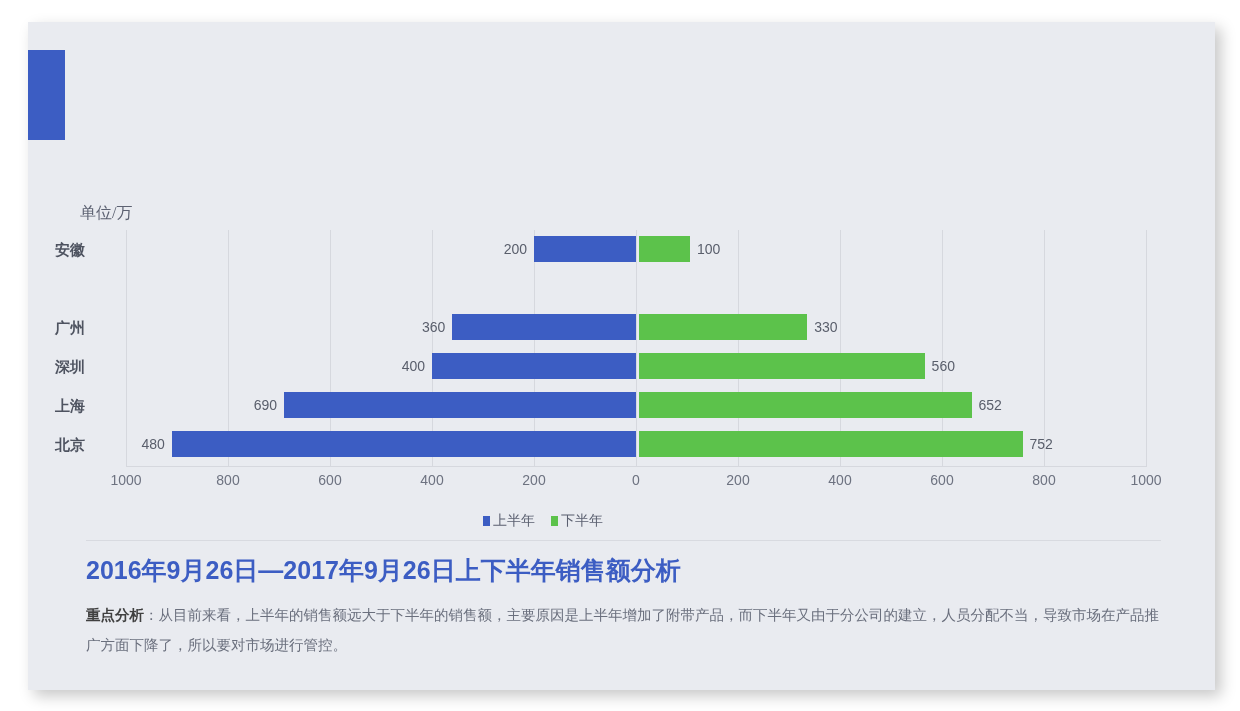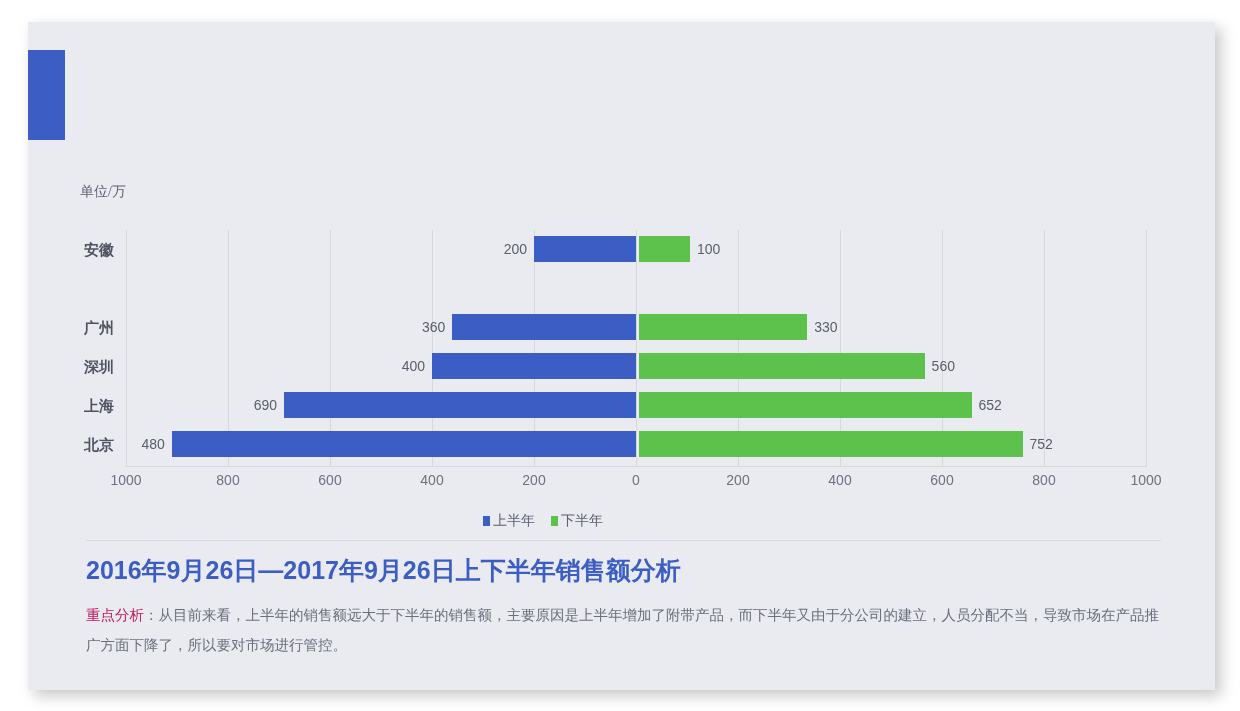--- a/index.html
+++ b/index.html
@@ -49,22 +49,22 @@
     font-size: 40px;
     font-weight: bold;
     color: #3c5dc3;
     letter-spacing: 0px;
     white-space: nowrap;
   }
 
   .unit-label {
     position: absolute;
     left: 52px;
-    top: 161px;
-    font-size: 14px;
+    top: 181px;
+    font-size: 16px;
     color: #5d6272;
     white-space: nowrap;
     font-family: Liberation Serif, serif;
   }
 
   
   .chart {
     position: absolute;
     left: 0px;
     top: 200px;
@@ -115,21 +115,21 @@
     white-space: nowrap;
     line-height: 16px;
   }
   .val-label.left  { text-align: right; }
   .val-label.right { text-align: left; }
 
   .cat-label {
     position: absolute;
     left: 0px;
     width: 88px;
-    text-align: right;
+    text-align: center;
     font-size: 15px;
     font-weight: bold;
     color: #4e5360;
     line-height: 39px;
     white-space: nowrap;
   }
 
   .tick-label {
     position: absolute;
     top: 250px;
@@ -184,22 +184,22 @@
   .body-text {
     position: absolute;
     left: 58px;
     top: 578px;
     width: 1085px;
     font-size: 14.5px;
     color: #6a6f7d;
     line-height: 30px;
   }
   .body-text b {
-    color: #be185d;
-    font-weight: normal;
+    color: #404040;
+    font-weight: bold;
   }
 </style>
 </head>
 <body>
 
 <div class="slide-wrap">
   <div class="card">
 
     <div class="accent-bar"></div>
 

